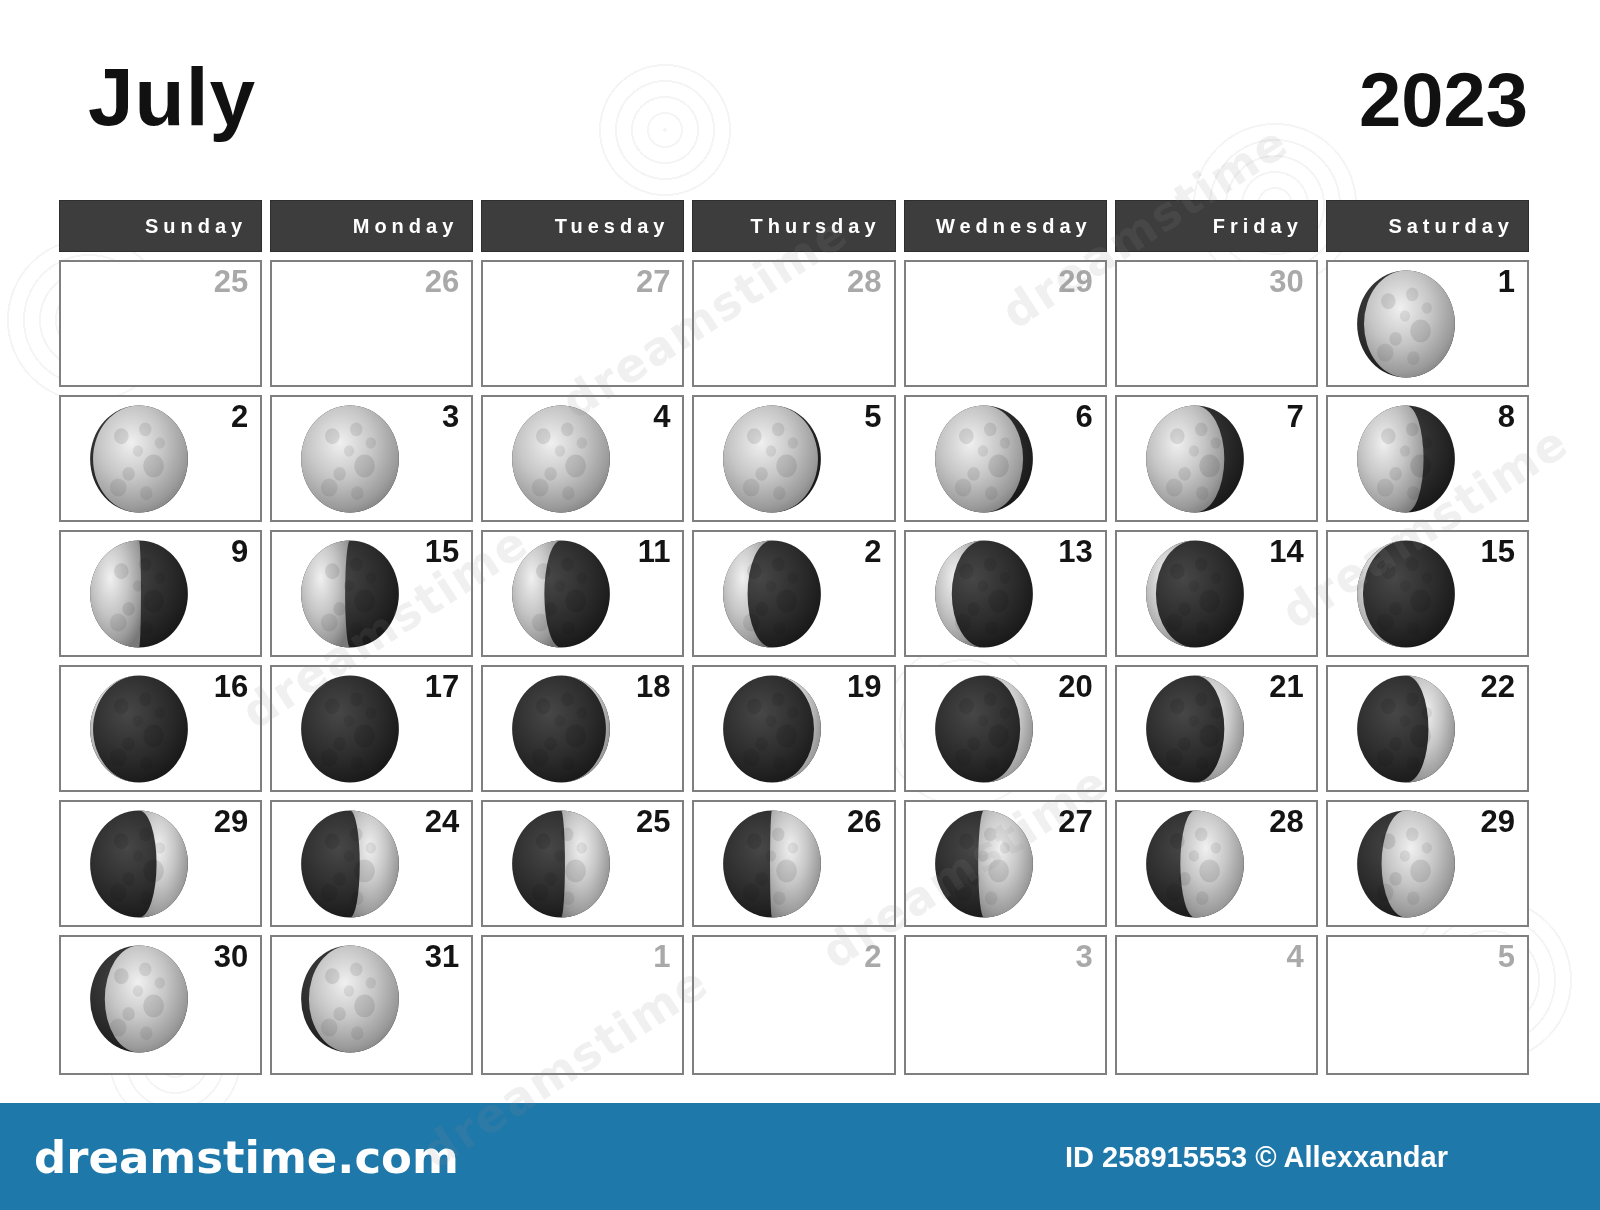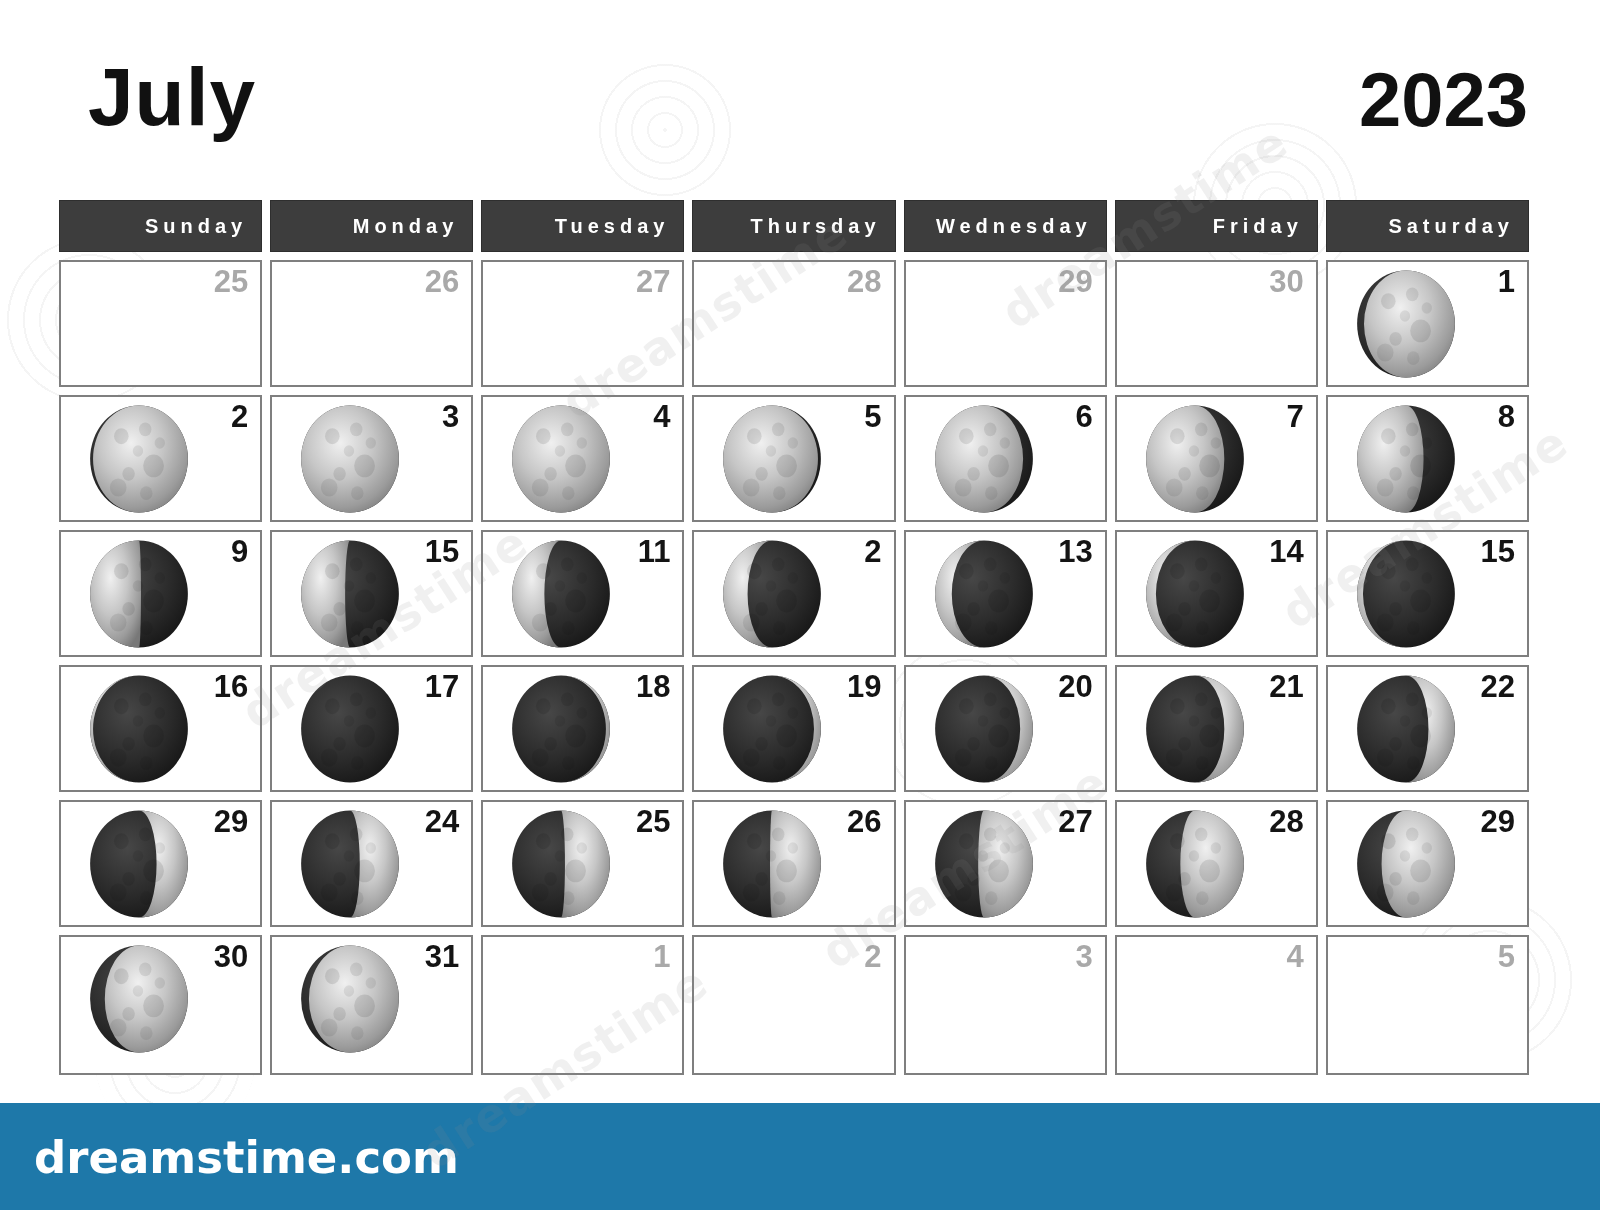--- a/index.html
+++ b/index.html
@@ -1136,20 +1136,21 @@
     <div class="cell">
       <span class="daynum outside">4</span>
     </div>
     <div class="cell">
       <span class="daynum outside">5</span>
     </div>
   </div>
 
 <div class="footer">
   <div class="logo">dreamstime.com</div>
+  <div class="credit">ID 258915553 © Allexxandar</div>
 </div>
 
 <div class="ghost" style="left: 540px; top: 290px;">dreamstime</div>
 <div class="ghost" style="left: 980px; top: 200px;">dreamstime</div>
 <div class="ghost" style="left: 220px; top: 600px;">dreamstime</div>
 <div class="ghost" style="left: 800px; top: 840px;">dreamstime</div>
 <div class="ghost" style="left: 1260px; top: 500px;">dreamstime</div>
 <div class="ghost" style="left: 400px; top: 1040px;">dreamstime</div>
 
 </body></html>

